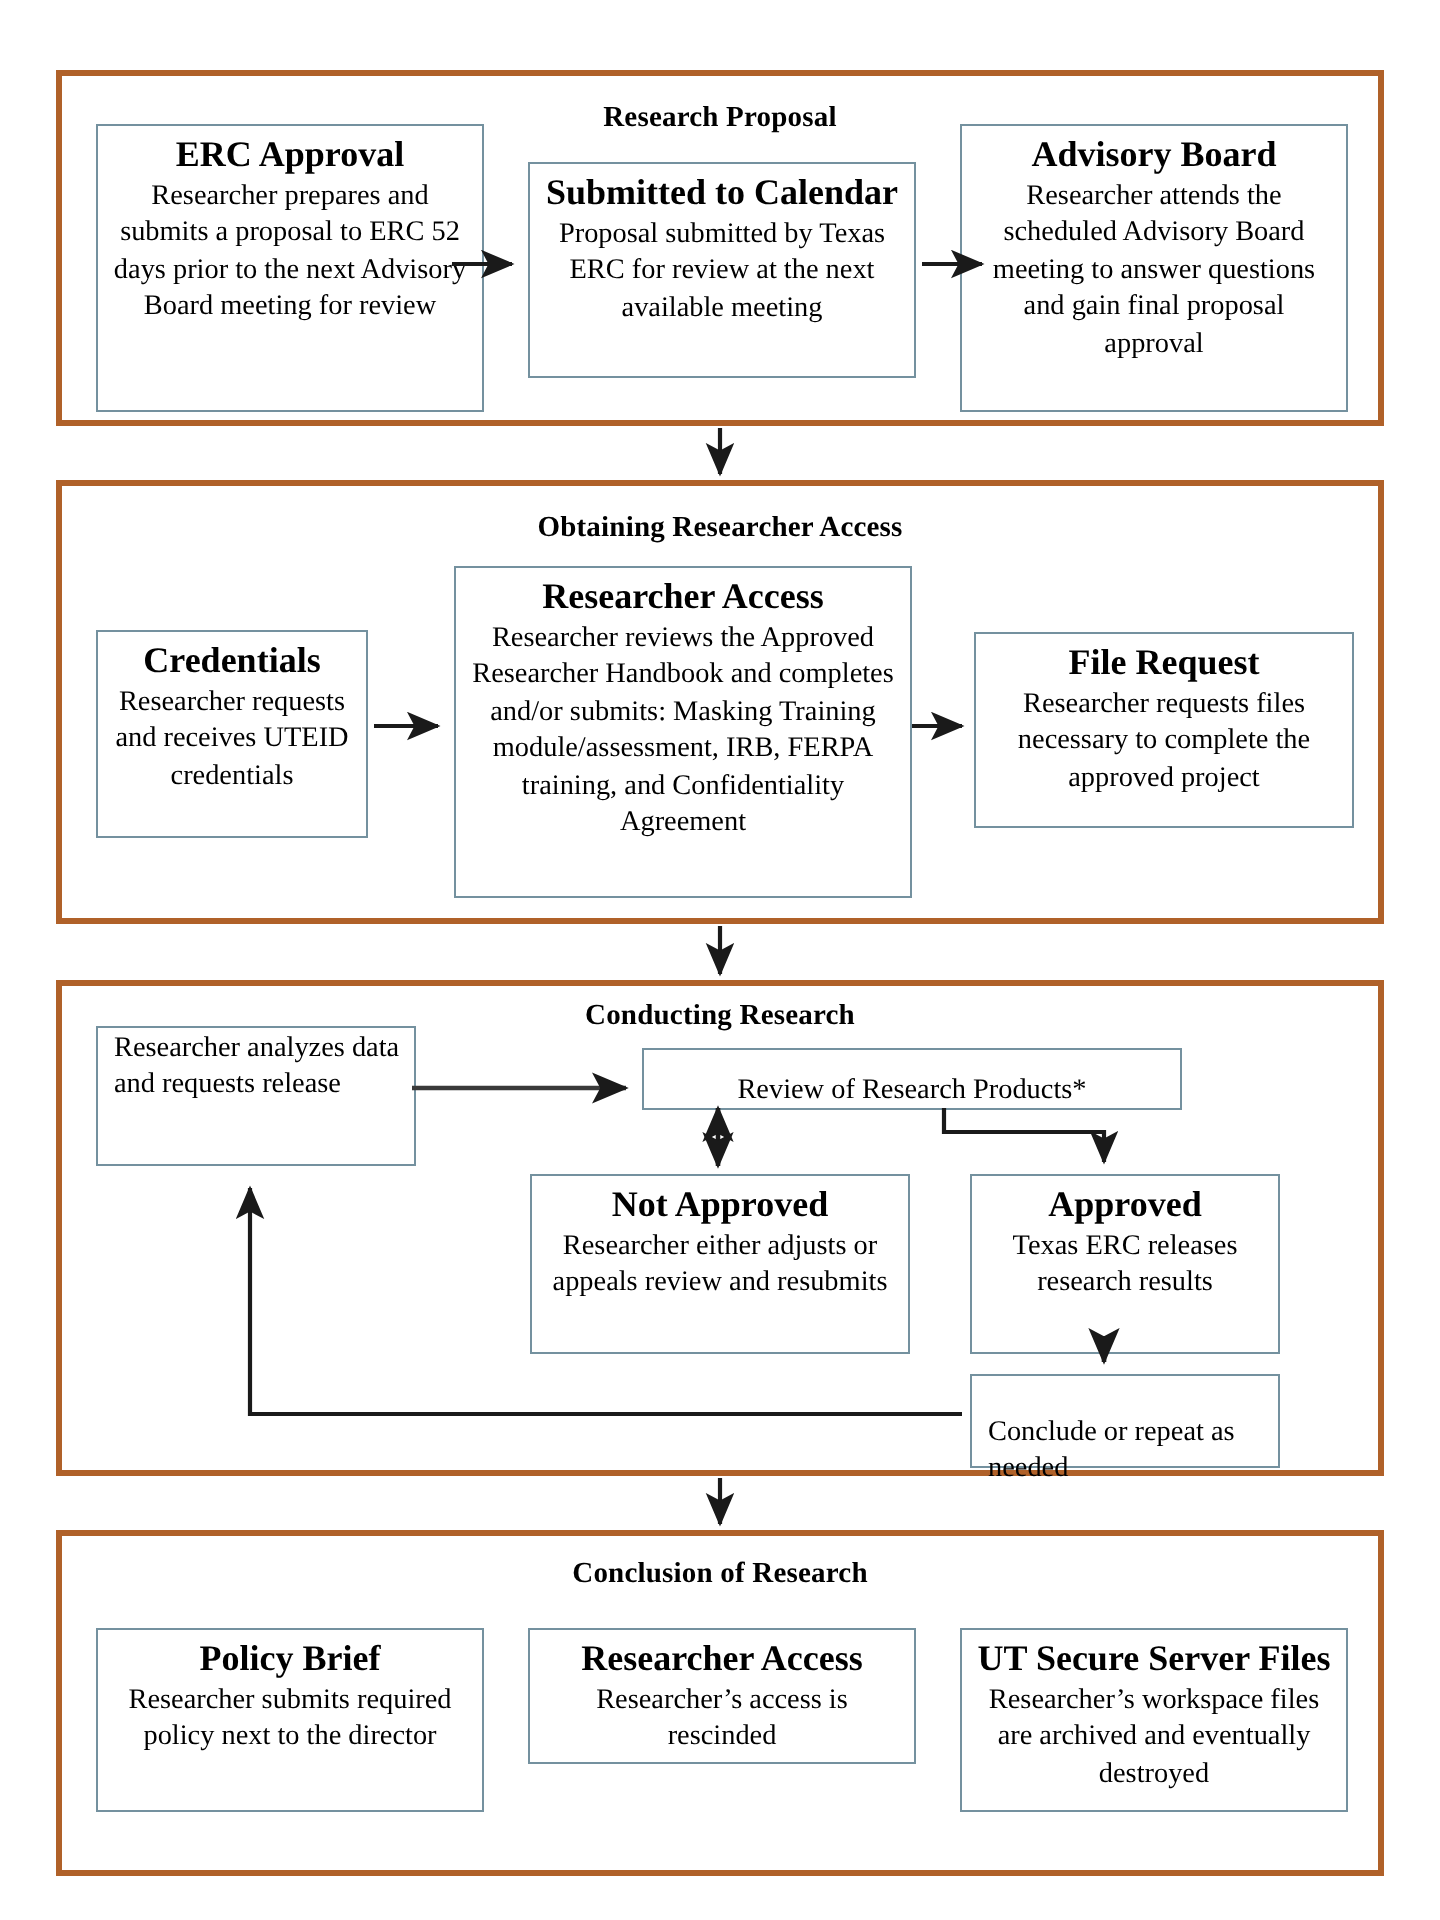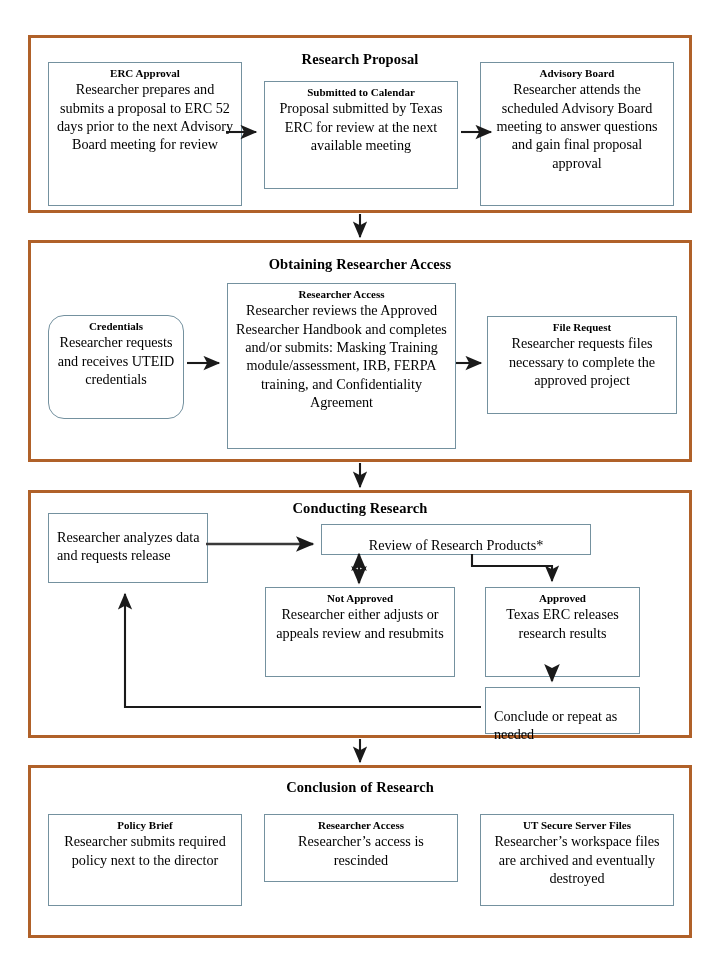--- a/index.html
+++ b/index.html
@@ -48,21 +48,21 @@
     background: #ffffff;
     box-sizing: border-box;
     text-align: center;
     font-size: 14.2px;
     line-height: 1.30;
     padding: 3px 6px 4px 6px;
   }
   .node .title {
     display: block;
     font-weight: bold;
-    font-size: 11px;
+    font-size: 18px;
     line-height: 1.28;
   }
   .node .body {
     display: block;
   }
   .node.left-align {
     text-align: left;
     padding-left: 8px;
   }
 
@@ -95,40 +95,40 @@
 
     <div class="node" style="left:449px; top:24px; width:194px; height:144px;">
       <span class="title">Advisory Board</span>
       <span class="body">Researcher attends the scheduled Advisory Board meeting to answer questions and gain final proposal approval</span>
     </div>
   </div>
 
   <div class="section" style="left:28px; top:240px; width:664px; height:222px;">
     <div class="section-title" style="top:14px;">Obtaining Researcher Access</div>
 
-    <div class="node" style="left:17px; top:72px; width:136px; height:104px;border-radius:16px;">
+    <div class="node" style="left:17px; top:72px; width:136px; height:104px;">
       <span class="title">Credentials</span>
       <span class="body">Researcher requests and receives UTEID credentials</span>
     </div>
 
     <div class="node" style="left:196px; top:40px; width:229px; height:166px;">
       <span class="title">Researcher Access</span>
       <span class="body">Researcher reviews the Approved Researcher Handbook and completes and/or submits: Masking Training module/assessment, IRB, FERPA training, and Confidentiality Agreement</span>
     </div>
 
     <div class="node" style="left:456px; top:73px; width:190px; height:98px;">
       <span class="title">File Request</span>
       <span class="body">Researcher requests files necessary to complete the approved project</span>
     </div>
   </div>
 
   <div class="section" style="left:28px; top:490px; width:664px; height:248px;">
     <div class="section-title" style="top:8px;">Conducting Research</div>
 
-    <div class="node left-align" style="left:17px; top:20px; width:160px; height:70px; padding-top:14px;">
+    <div class="node left-align" style="left:17px; top:20px; width:160px; height:70px; padding-top:1px;">
       <span class="body">Researcher analyzes data and requests release</span>
     </div>
 
     <div class="node" style="left:290px; top:31px; width:270px; height:31px; padding-top:11px;">
       <span class="body">Review of Research Products*</span>
     </div>
 
     <div class="node" style="left:234px; top:94px; width:190px; height:90px;">
       <span class="title">Not Approved</span>
       <span class="body">Researcher either adjusts or appeals review and resubmits</span>

